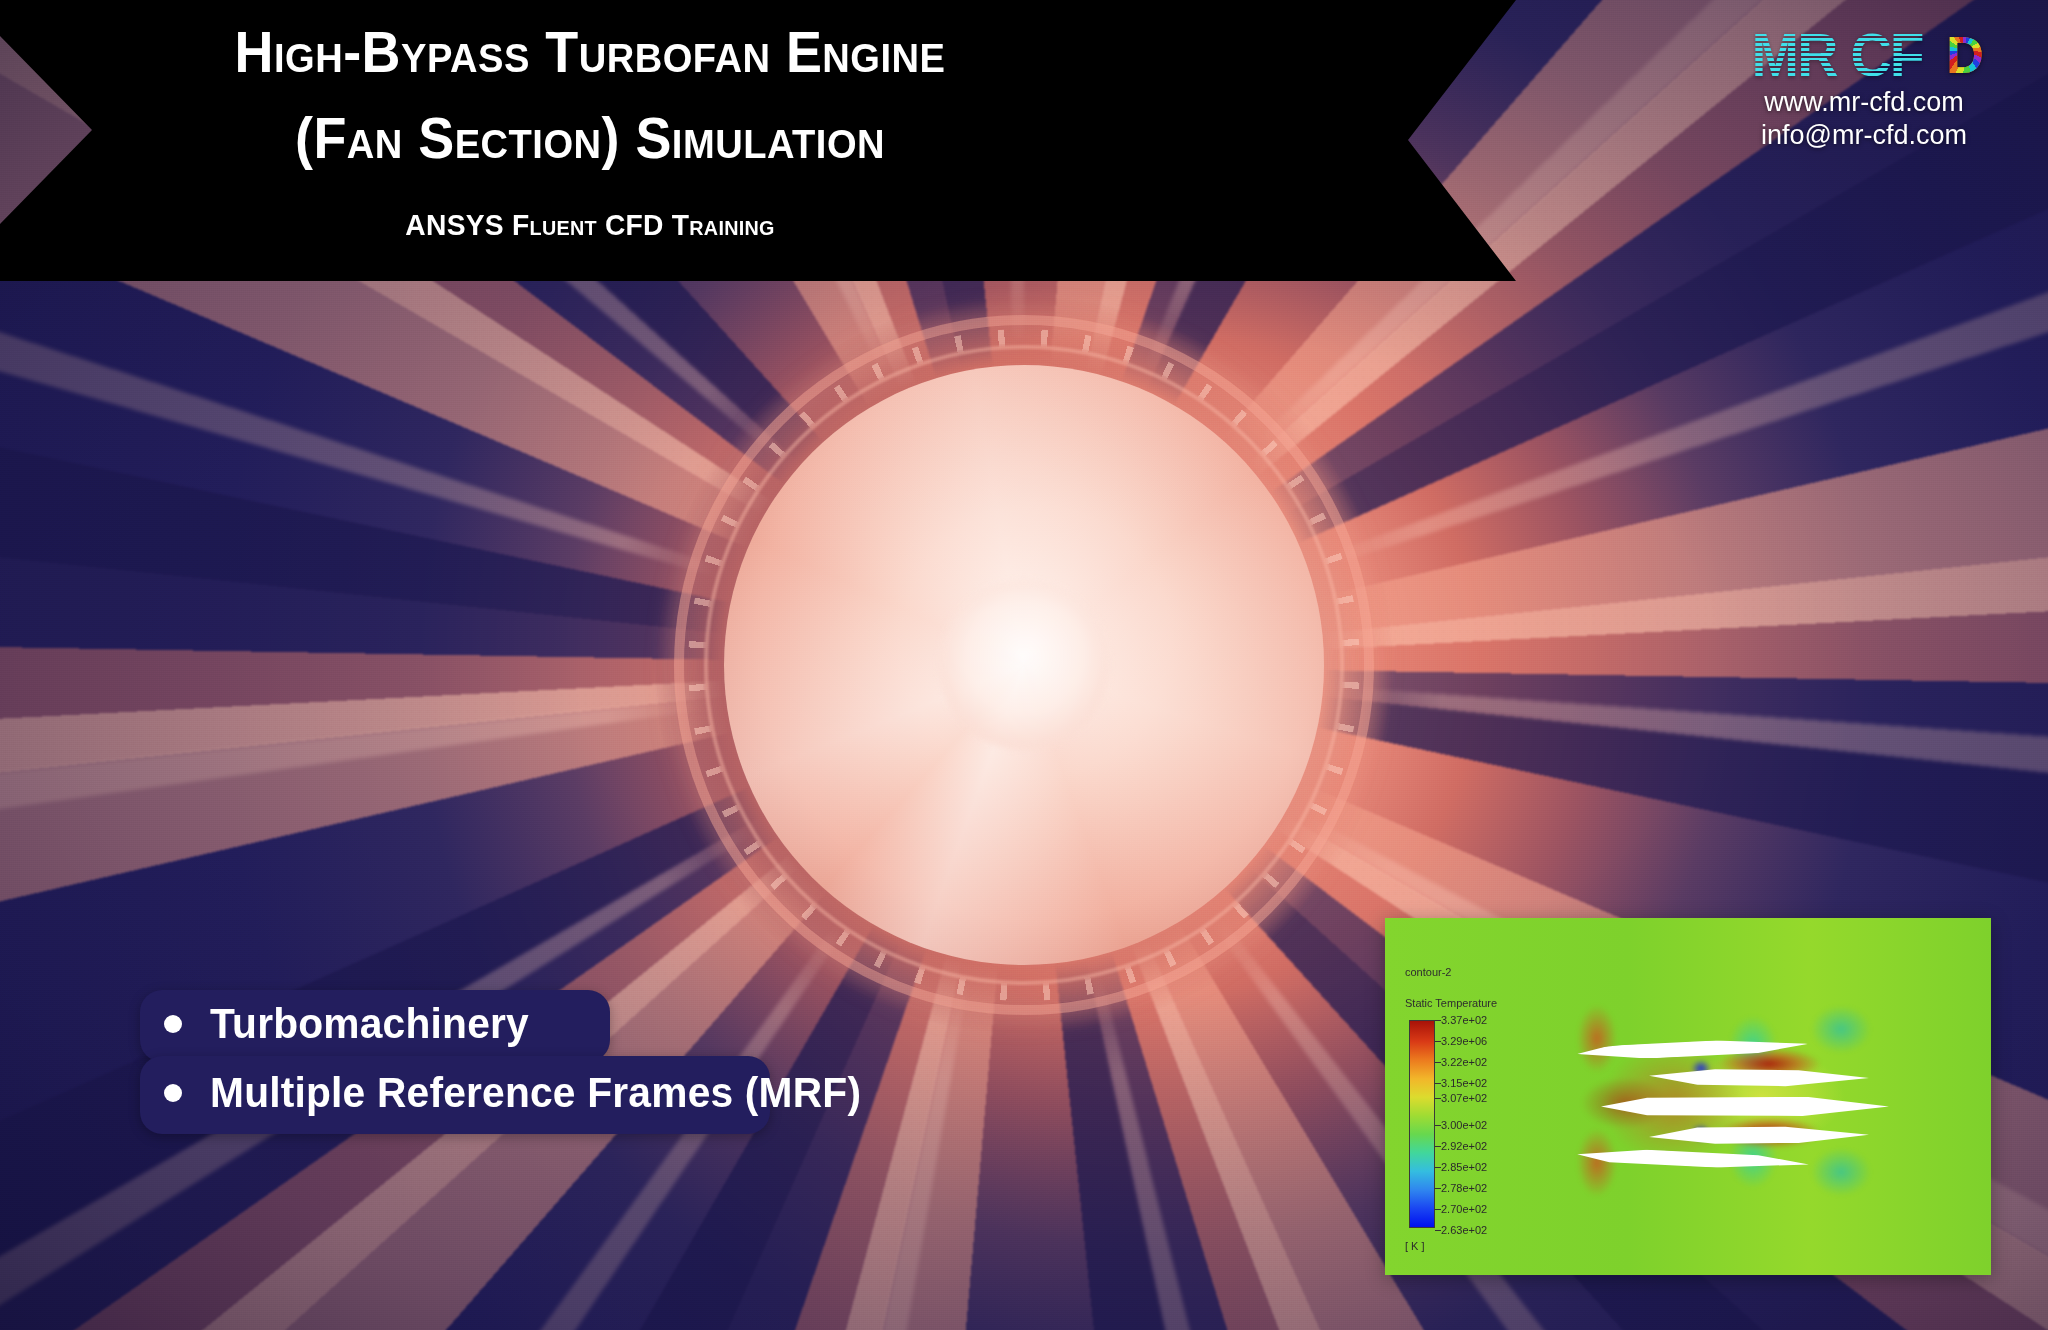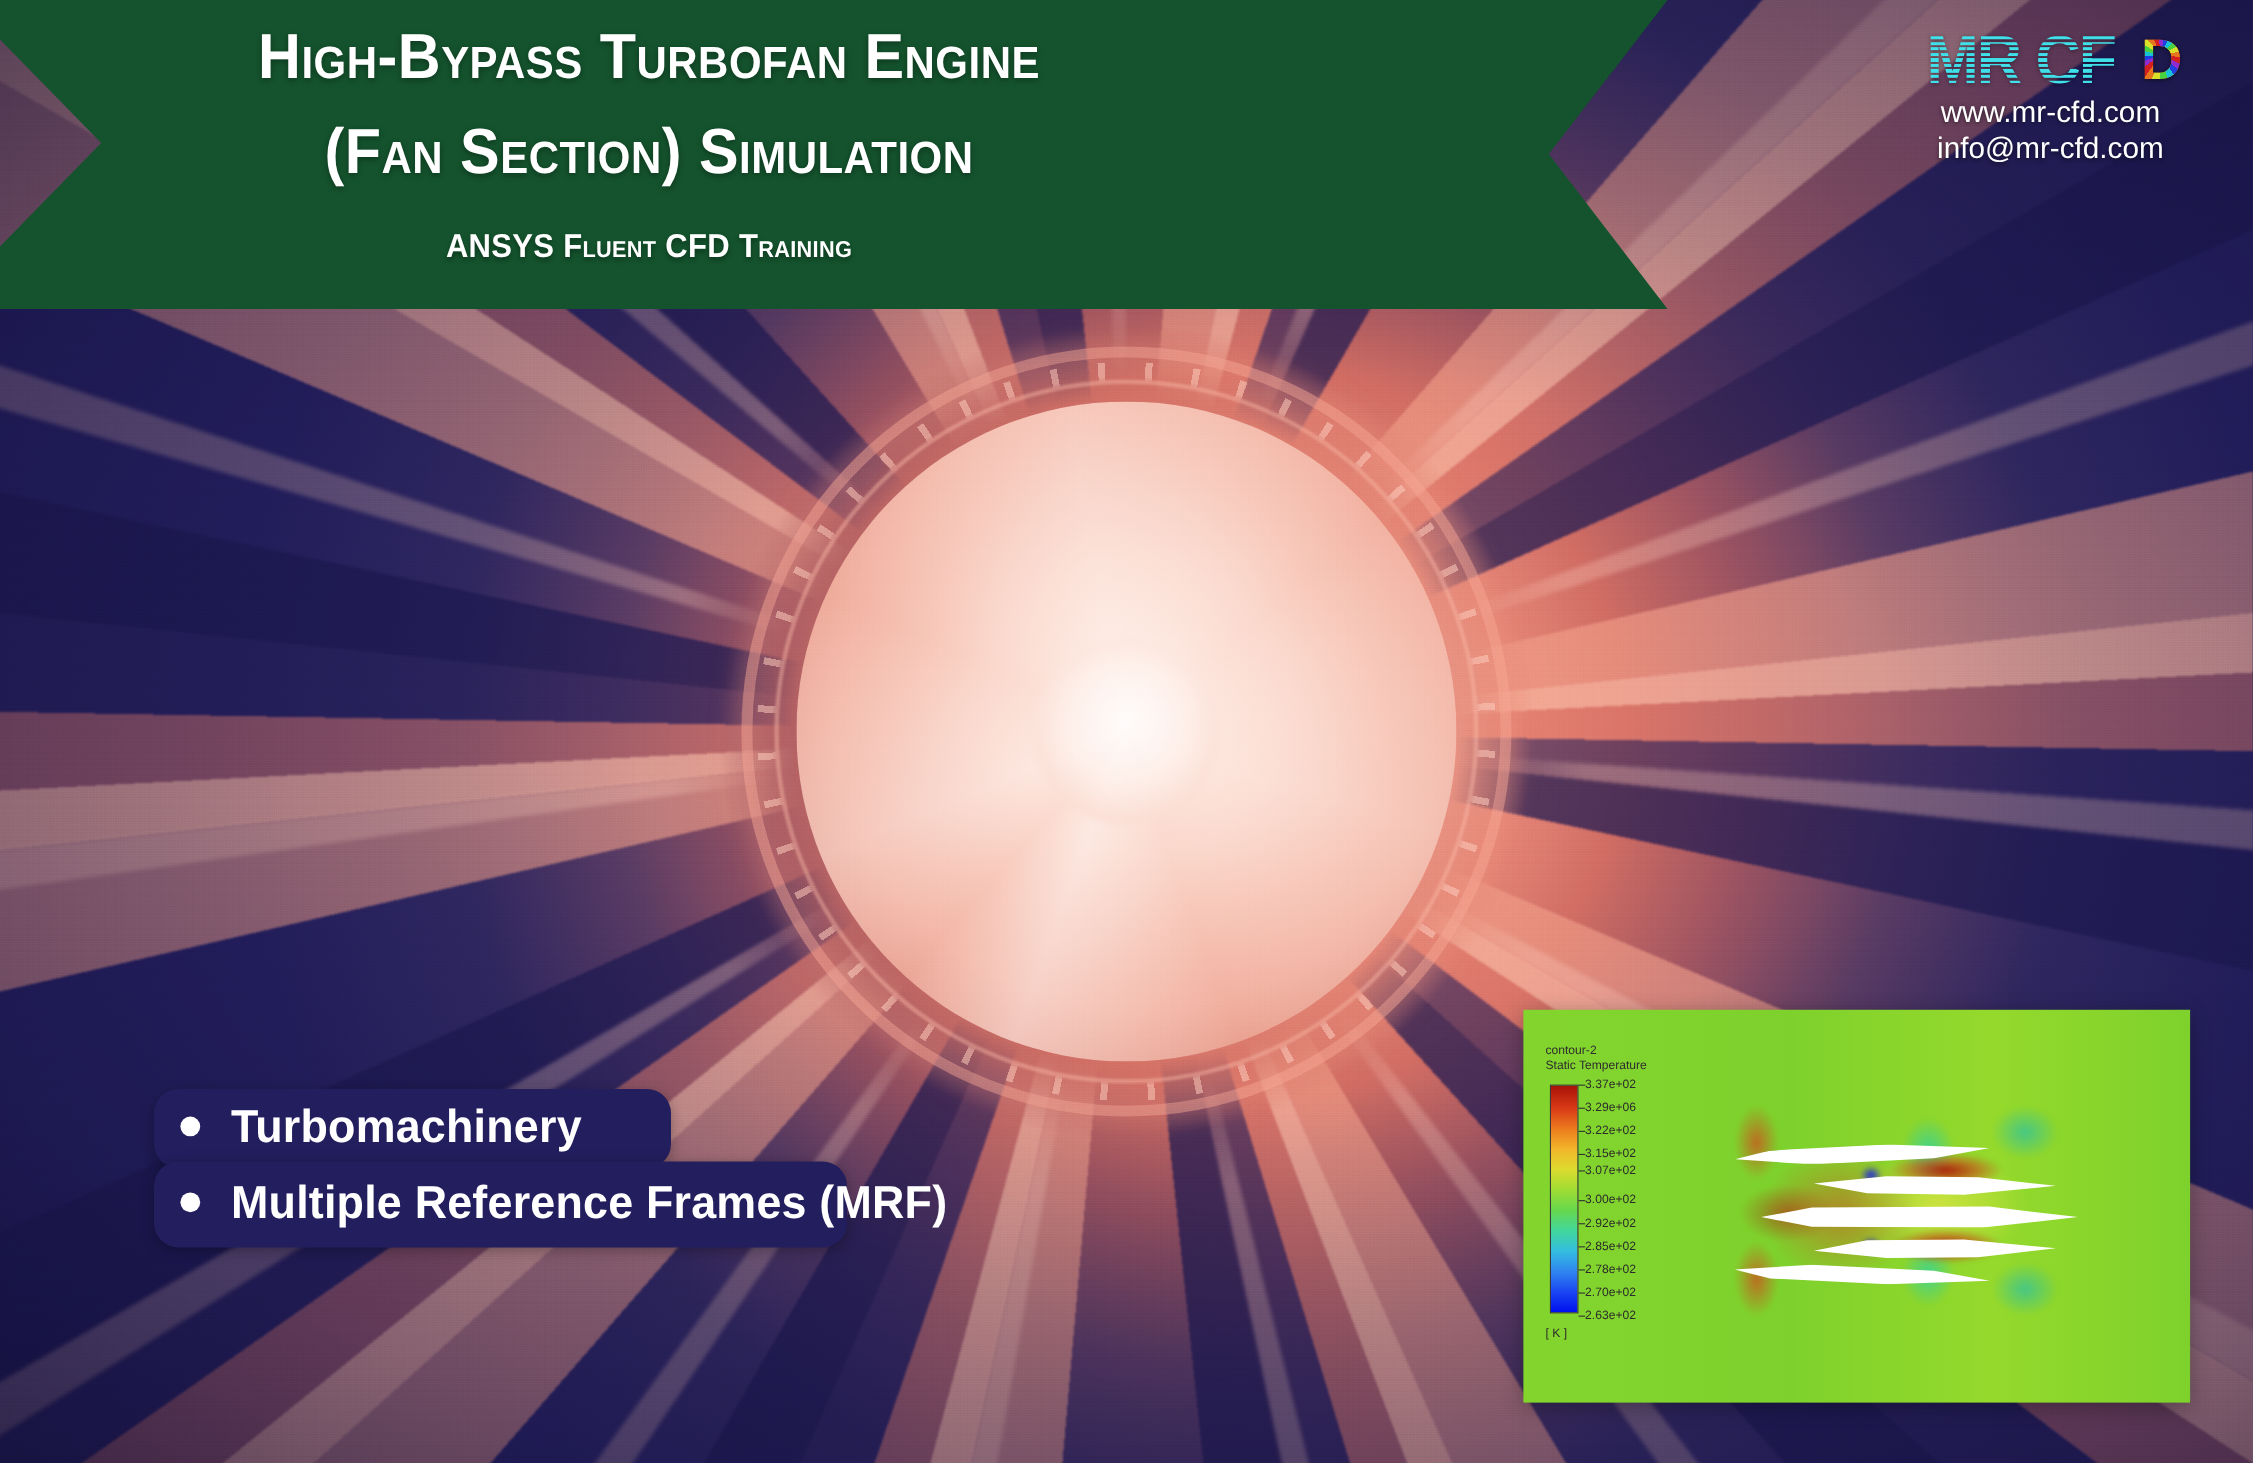--- a/index.html
+++ b/index.html
@@ -101,21 +101,21 @@
   .grain{
     position:absolute; inset:0; opacity:.16; mix-blend-mode:overlay;
     background-image:
       repeating-linear-gradient(0deg, rgba(255,255,255,.09) 0 1px, rgba(0,0,0,.09) 1px 2px),
       repeating-linear-gradient(90deg, rgba(255,255,255,.06) 0 1px, rgba(0,0,0,.06) 1px 2px);
   }
 
   
   .header{
     position:absolute; left:0; top:0; width:1516px; height:281px;
-    background:#14532d;
+    background:#000000;
     clip-path: polygon(
        0 0, 1516px 0, 1408px 140px, 1516px 281px,
        286px 281px, 286px 281px, 0 281px,
        0 224px, 92px 130px, 0 36px);
     z-index:5;
   }
   .header-inner{ position:absolute; inset:0; }
 
   .title{
     position:absolute; left:0; top:16px; width:1180px;
@@ -195,21 +195,21 @@
     box-shadow:0 4px 18px rgba(0,0,0,.30);
   }
   .inset-field{
     position:absolute; inset:0;
     background:
       radial-gradient(ellipse 120px 70px at 62% 50%, rgba(255,235,80,.55) 0%, rgba(255,235,80,0) 70%),
       linear-gradient(90deg, #83d52e 0%, #7ed12c 40%, #95d92c 70%, #7ed12c 100%);
   }
   .legend{ position:absolute; left:20px; top:30px; width:160px; z-index:3;
            font-family:"Liberation Sans", sans-serif; color:#2e2e2e; }
-  .legend-title{ font-size:11px; line-height:14px; }
+  .legend-title{ font-size:11px; line-height:14px;margin-top:17px; }
   .legend-body{ position:relative; margin-top:10px; height:208px; }
   .cbar{
     position:absolute; left:4px; top:0; width:26px; height:208px;
     border:1px solid #3a3a3a;
     background:linear-gradient(to top,
       #0010f0 0%, #1a46f2 9%, #2f86ef 18%, #34bde0 27%,
       #41d79b 36%, #67d84e 45%, #9fdc33 54%, #dcdc2e 63%,
       #f2b62a 72%, #ec7b1e 81%, #d93a16 90%, #a81208 100%);
   }
   .ticks{ position:absolute; left:36px; top:-6px; width:120px; height:220px; }

